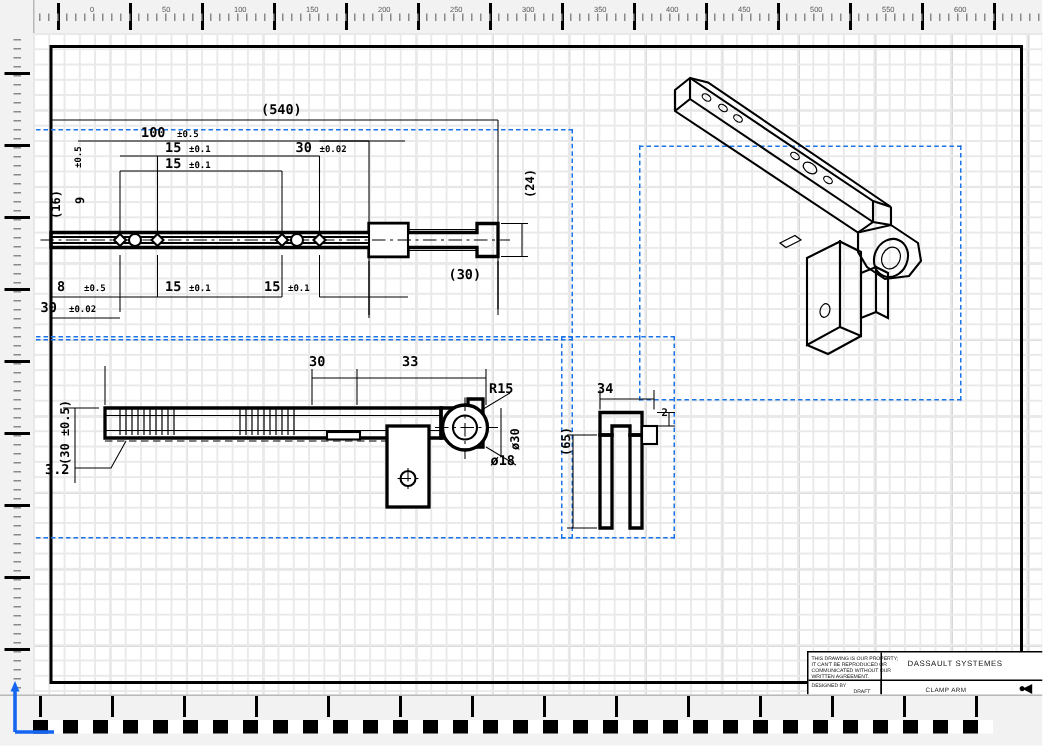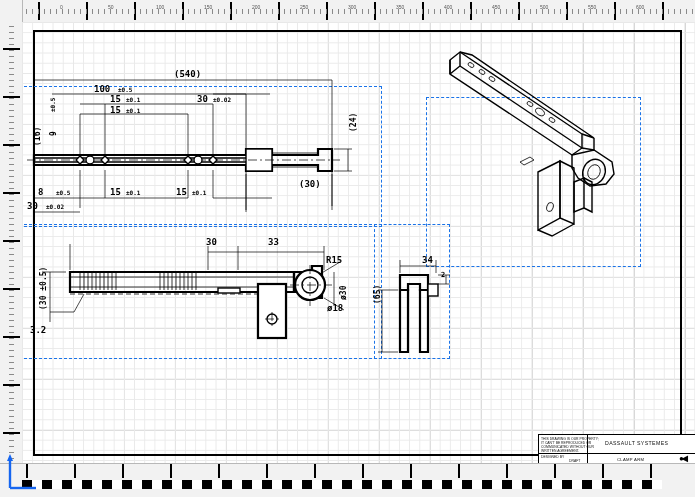--- a/index.html
+++ b/index.html
@@ -518,28 +518,28 @@
 
     <div class="dim d9" style="left:88px;top:166px;">15</div>
     <div class="dim tol" style="left:104px;top:168px;">±0.1</div>
 
     <div class="dim d9" style="left:154px;top:166px;">15</div>
     <div class="dim tol" style="left:170px;top:168px;">±0.1</div>
 
     <div class="dim d9" style="left:277px;top:158px;">(30)</div>
 
     <div class="dim d8 rot" style="left:18px;top:288px;">(30 ±0.5)</div>
-    <div class="dim d9" style="left:8px;top:304px;">3.2</div>
+    <div class="dim d9" style="left:8px;top:288px;">3.2</div>
     <div class="dim d9" style="left:184px;top:216px;">30</div>
     <div class="dim d9" style="left:246px;top:216px;">33</div>
     <div class="dim d9" style="left:304px;top:234px;">R15</div>
     <div class="dim d8 rot" style="left:318px;top:278px;">ø30</div>
     <div class="dim d9" style="left:305px;top:282px;">ø18</div>
 
-    <div class="dim d9" style="left:400px;top:234px;">34</div>
+    <div class="dim d9" style="left:376px;top:234px;">34</div>
     <div class="dim d7" style="left:419px;top:250px;">2</div>
     <div class="dim d8 rot" style="left:352px;top:282px;">(65)</div>
 
     <div id="titleblock">
 
       <div class="tbcell" style="left:0;top:0;width:48px;height:48px;"></div>
 
       <div class="tbtxt" style="left:2px;top:2px;">THIS DRAWING IS OUR PROPERTY;</div>
       <div class="tbtxt" style="left:2px;top:6px;">IT CAN'T BE REPRODUCED OR</div>
       <div class="tbtxt" style="left:2px;top:10px;">COMMUNICATED WITHOUT OUR</div>

